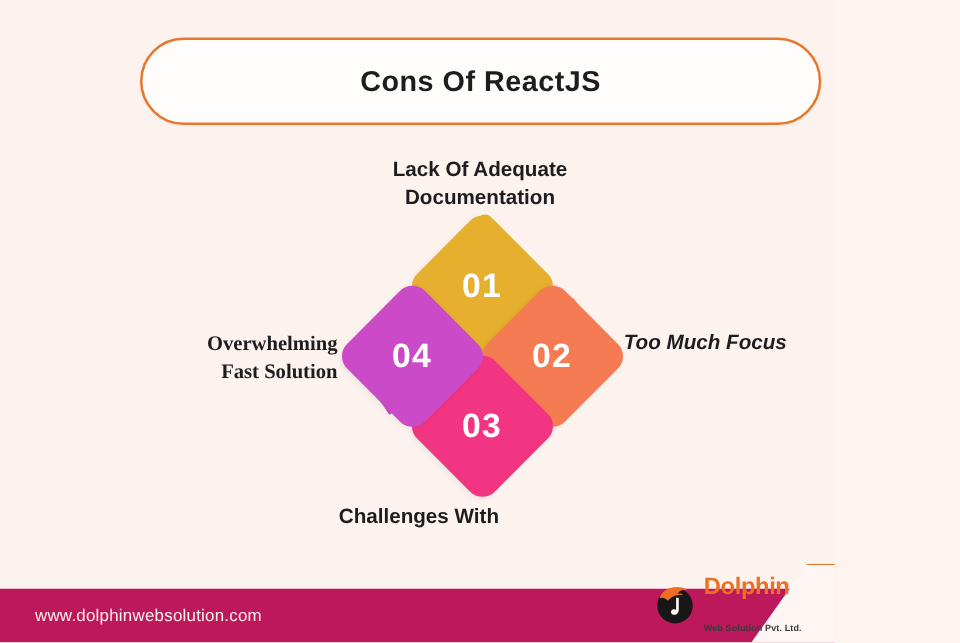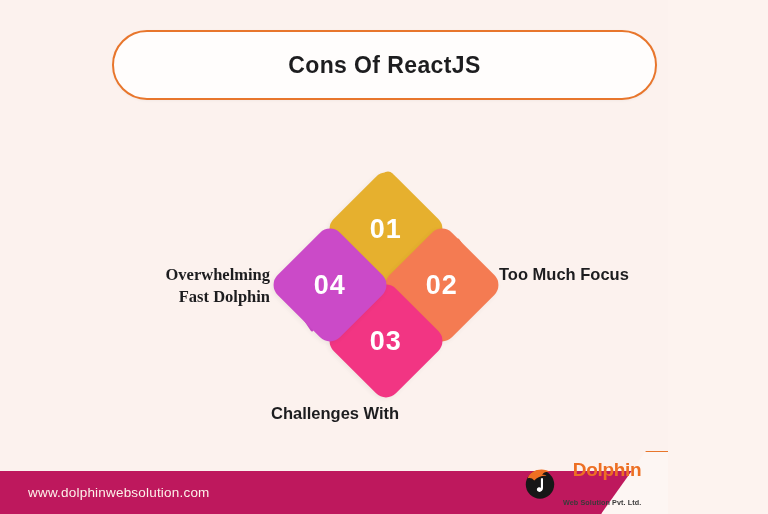--- a/index.html
+++ b/index.html
@@ -77,21 +77,21 @@
 
   
   .label {
     position: absolute;
     font-size: 16.5px;
     font-weight: bold;
     color: #1d1d1f;
     line-height: 1.33;
   }
   .lbl-top    { left: 271px; top: 126px; width: 226px; text-align: center; }
-  .lbl-right  { left: 499px; top: 264px; width: 250px; text-align: left; }
+  .lbl-right  { left: 499px; top: 264px; width: 250px; text-align: left; font-style: italic; }
   .lbl-left   { left: 24px;  top: 264px; width: 246px; text-align: right; font-family: Liberation Serif, serif; }
   .lbl-bottom { left: 271px; top: 403px; width: 226px; text-align: left; }
 
   
   .footer-bar {
     position: absolute;
     left: 0;
     bottom: 0;
     width: 768px;
     height: 43px;
@@ -133,21 +133,21 @@
     gap: 6px;
     padding-left: 30px;
     box-sizing: border-box;
   }
   .logo-mark {
     position: relative;
     width: 34px;
     height: 34px;
     flex: 0 0 34px;
   }
-  .logo-text { display: flex; flex-direction: column; line-height: 1; text-align: right; }
+  .logo-text { display: flex; flex-direction: column; line-height: 1; }
   .logo-name {
     font-size: 19px;
     font-weight: bold;
     color: #ed6f23;
     letter-spacing: -0.3px;
   }
   .logo-sub {
     font-size: 7.2px;
     font-weight: bold;
     color: #3a3a3a;
@@ -187,32 +187,36 @@
       <span class="num">02</span>
     </div>
     <div class="diamond d-bottom">
       <span class="num">03</span>
     </div>
     <div class="diamond d-left">
       <span class="num">04</span>
     </div>
   </div>
 
+  <div class="label lbl-top">
+    <div>Lack Of Adequate</div>
+    <div>Documentation</div>
+  </div>
 
   <div class="label lbl-right">
     <div>Too Much Focus</div>
   </div>
 
   <div class="label lbl-bottom">
     <div>Challenges With</div>
   </div>
 
   <div class="label lbl-left">
     <div>Overwhelming</div>
-    <div>Fast Dolphin</div>
+    <div>Fast Solution</div>
   </div>
 
   <div class="footer-bar">
     <div class="footer-url">www.dolphinwebsolution.com</div>
   </div>
 
   <div class="logo-panel"></div>
 
   <div class="logo-inner">
     <div class="logo-mark">

